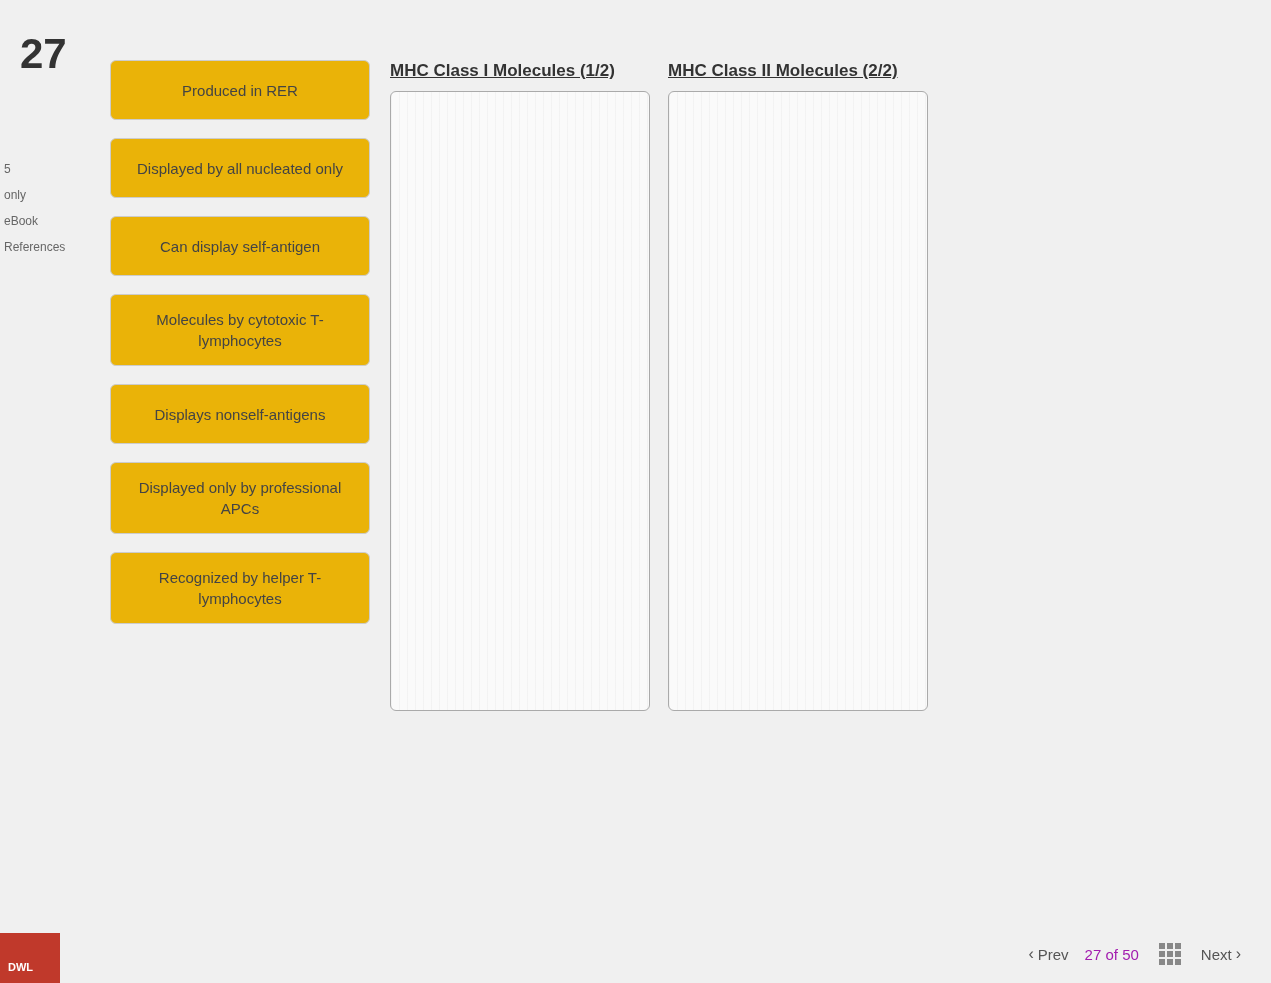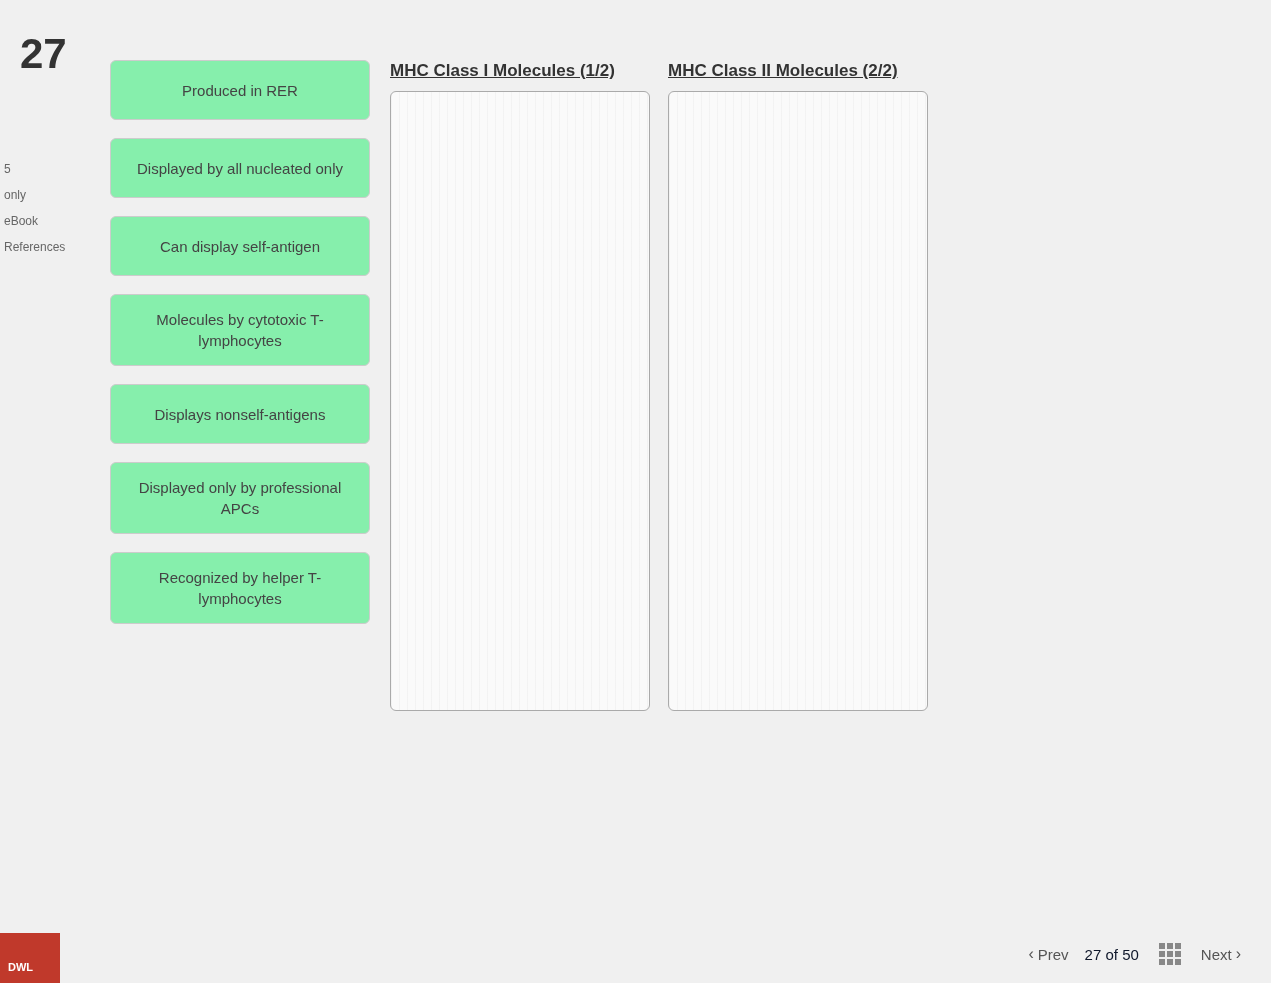--- a/index.html
+++ b/index.html
@@ -42,21 +42,21 @@
       position: absolute;
       left: 110px;
       top: 60px;
       display: flex;
       flex-direction: column;
       gap: 18px;
       width: 260px;
     }
 
     .drag-item {
-      background: #86efac;
+      background: #eab308;
       border: 1px solid #ccc;
       border-radius: 6px;
       padding: 14px 16px;
       text-align: center;
       font-size: 15px;
       color: #444;
       cursor: grab;
       line-height: 1.4;
       min-height: 60px;
       display: flex;
@@ -122,21 +122,21 @@
       font-size: 15px;
     }
 
     .nav-chevron {
       font-size: 16px;
       color: #555;
     }
 
     .page-indicator {
       font-size: 15px;
-      color: #0f172a;
+      color: #a21caf;
     }
 
     .grid-icon {
       display: inline-grid;
       grid-template-columns: repeat(3, 6px);
       grid-template-rows: repeat(3, 6px);
       gap: 2px;
       vertical-align: middle;
       margin: 0 4px;
     }

